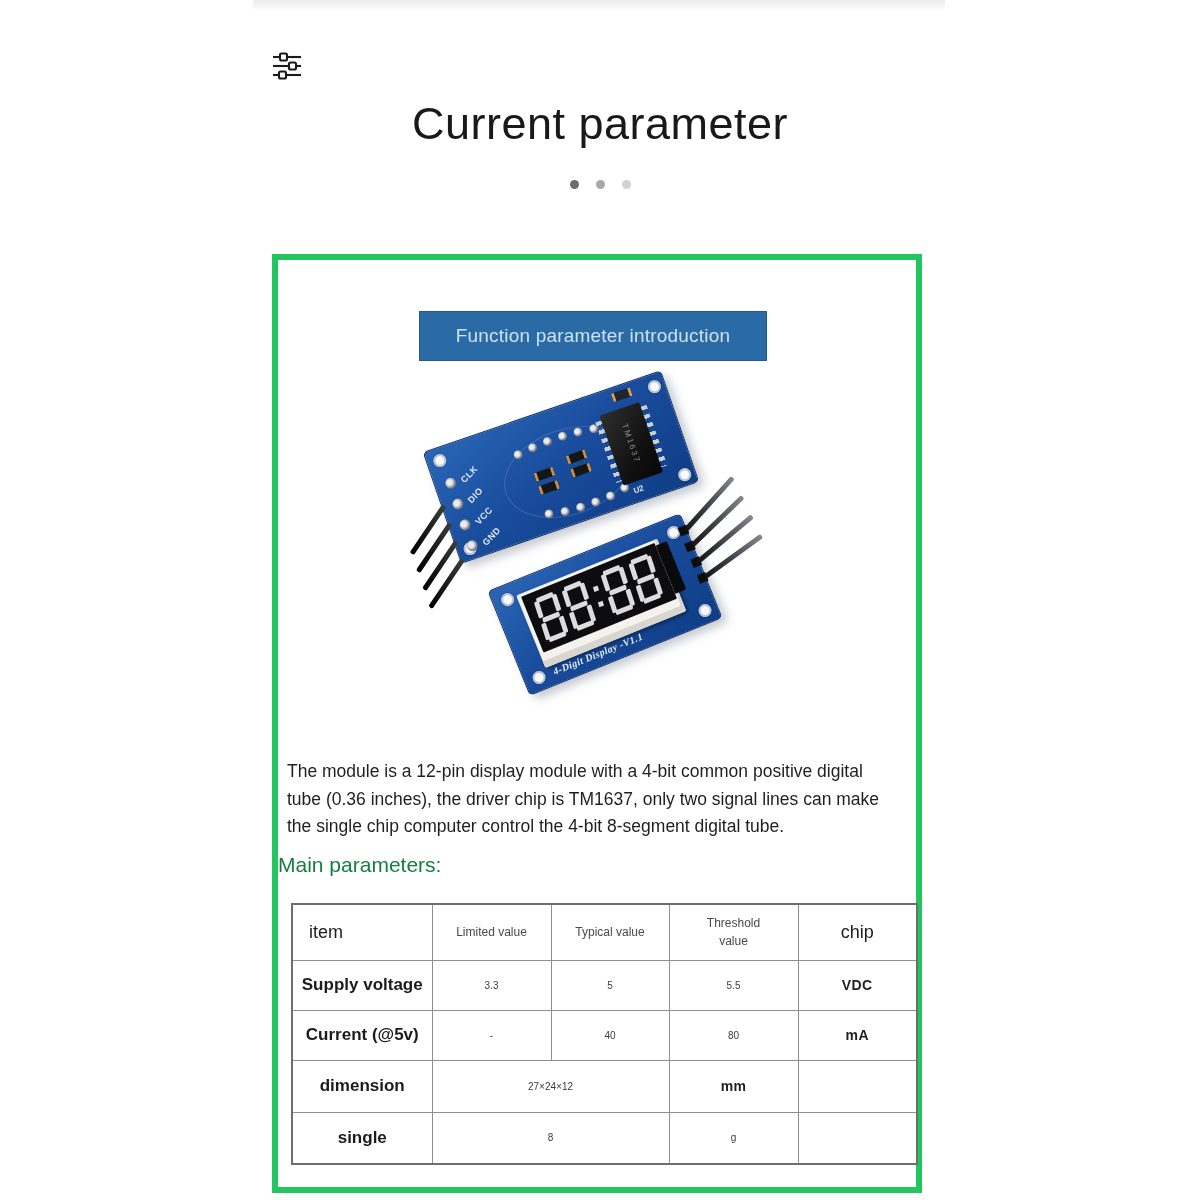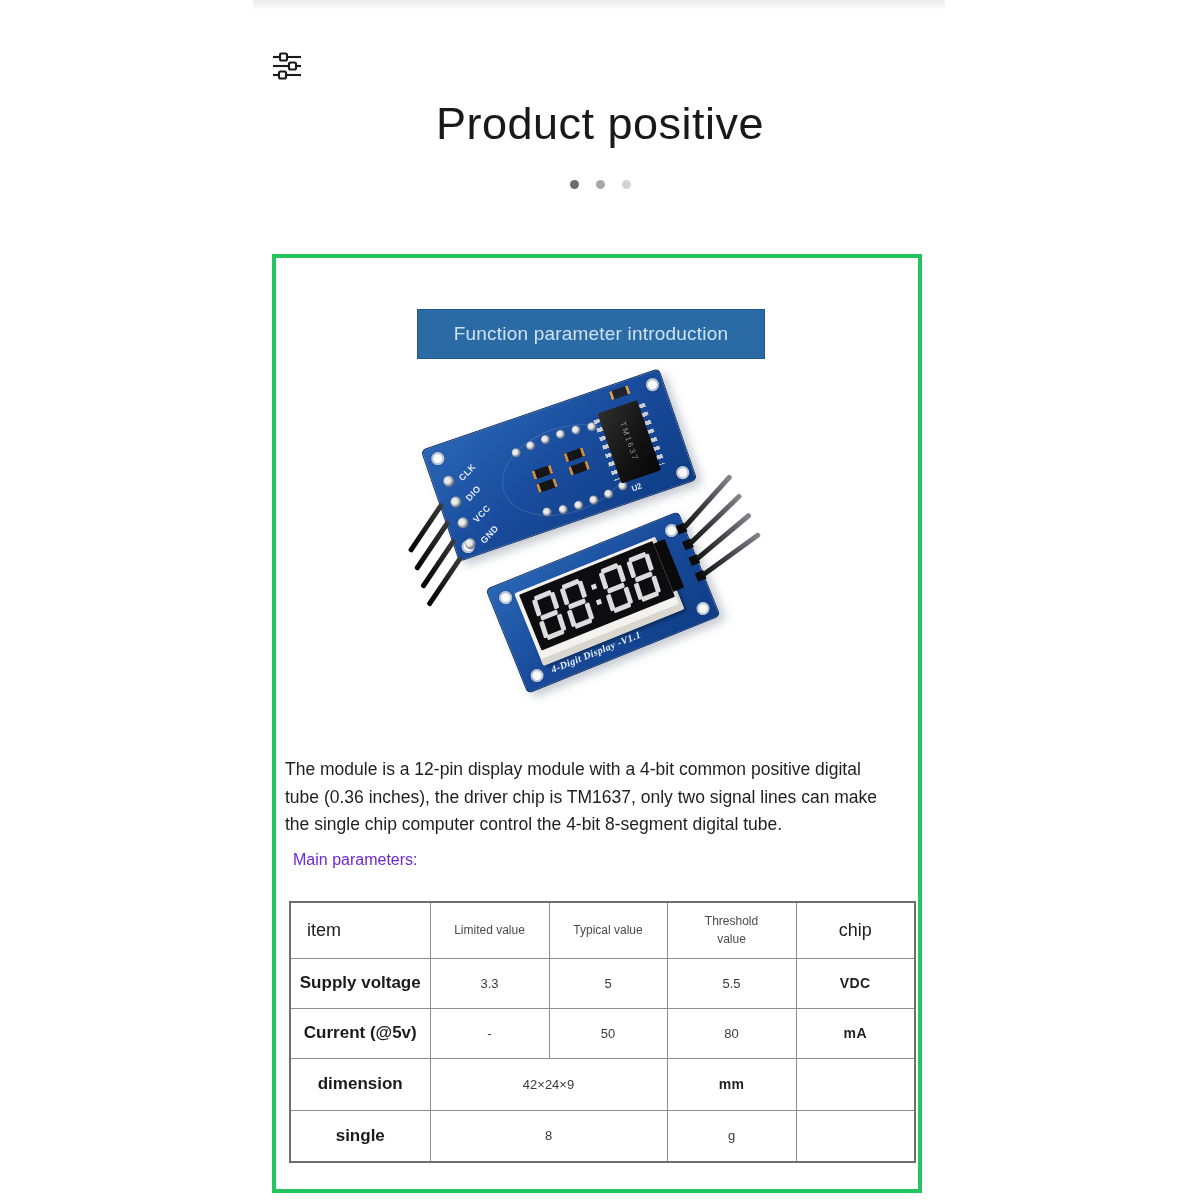--- a/index.html
+++ b/index.html
@@ -19,21 +19,21 @@
 
   
   .dots{position:absolute;left:0;top:180px;width:1200px;display:flex;justify-content:center;gap:17px;}
   .dot{width:9px;height:9px;border-radius:50%;}
   .dot:nth-child(1){background:#6b6b6b;}
   .dot:nth-child(2){background:#a8a8a8;}
   .dot:nth-child(3){background:#d2d2d2;}
 
   
   .panel{position:absolute;left:272px;top:254px;width:650px;height:939px;box-sizing:border-box;
-         border:4px solid #22c55e;background:#fff;}
+         border:6px solid #22c55e;background:#fff;}
 
   .banner{position:absolute;left:141px;top:51px;width:348px;height:50px;box-sizing:border-box;
           background:#2a6ba6;border:1px solid #1f5a92;display:flex;align-items:center;justify-content:center;
           color:#cfe2f3;font-size:19px;letter-spacing:.2px;}
 
   
   .pcb{position:absolute;border-radius:5px;border:1px solid #0b2e66;box-sizing:border-box;
        background:linear-gradient(155deg,#2a66b5 0%,#1a4d9e 45%,#0f3d86 100%);
        box-shadow:4px 6px 10px rgba(90,100,120,.35);}
   .module-back{left:157px;top:148px;width:252px;height:118px;transform:rotate(-19deg);}
@@ -75,31 +75,31 @@
   .connector{position:absolute;right:-8px;top:6px;width:12px;height:52px;background:#0a0a0a;border-radius:1px;}
   .fpin-base{position:absolute;width:9px;height:9px;background:#0c0c0c;}
   .fpin{position:absolute;width:70px;height:4.5px;border-radius:2px;
         background:linear-gradient(90deg,#141414 0%,#3f4248 45%,#84888f 100%);
         transform-origin:0 50%;}
   .silkscreen{position:absolute;left:30px;top:93px;width:170px;font-family:"Liberation Serif",serif;
               font-weight:bold;font-style:italic;font-size:10px;color:#e4eaf4;letter-spacing:.4px;}
 
   
   .desc{position:absolute;left:9px;top:498px;width:636px;font-size:17.5px;line-height:27.5px;color:#1f1f1f;}
-  .main-params{position:absolute;left:17px;top:593px;font-size:16px;color:#6d28d9;}
+  .main-params{position:absolute;left:0;top:593px;font-size:21px;color:#15803d;}
 
   table.params{position:absolute;left:13px;top:643px;border-collapse:collapse;table-layout:fixed;
                width:625px;}
   table.params th, table.params td{border:1px solid #8f8f8f;text-align:center;padding:0;}
   table.params{border:2px solid #6e6e6e;}
   th.big{font-size:18px;font-weight:400;color:#1d1d1d;}
   th.big.left, td.item{text-align:left;padding-left:16px;margin-top:22px;}
   th.small{font-size:12px;font-weight:400;color:#4a4a4a;white-space:pre-line;line-height:1.55;}
   td.item{font-size:17px;color:#1b1b1b;font-weight:bold;}
-  td.val{font-size:13px;color:#3a3a3a;}
+  td.val{font-size:10px;color:#3a3a3a;}
   td.unit{font-size:14px;font-weight:700;color:#1f1f1f;letter-spacing:.4px;}
   tr.hrow{height:56px;} tr.r1{height:50px;} tr.r2{height:50px;} tr.r3{height:52px;} tr.r4{height:52px;}
 </style>
 </head>
 <body>
 
 <div class="page">
 
   <div class="top-strip"></div>
 
@@ -107,21 +107,21 @@
     <g stroke="#1a1a1a" stroke-width="2.1" fill="#ffffff">
       <line x1="1" y1="7" x2="29" y2="7"></line>
       <line x1="1" y1="16" x2="29" y2="16"></line>
       <line x1="1" y1="25" x2="29" y2="25"></line>
       <rect x="8" y="3.5" width="7" height="7" rx="1.5"></rect>
       <rect x="17" y="12.5" width="7" height="7" rx="1.5"></rect>
       <rect x="7" y="21.5" width="7" height="7" rx="1.5"></rect>
     </g>
   </svg>
 
-  <div class="page-title">Product positive</div>
+  <div class="page-title">Current parameter</div>
 
   <div class="dots">
     <span class="dot"></span>
     <span class="dot"></span>
     <span class="dot"></span>
   </div>
 
   <div class="panel">
 
     <div class="banner">Function parameter introduction</div>
@@ -247,27 +247,27 @@
         <tr class="r1">
           <td class="item">Supply voltage</td>
           <td class="val">3.3</td>
           <td class="val">5</td>
           <td class="val">5.5</td>
           <td class="unit">VDC</td>
         </tr>
         <tr class="r2">
           <td class="item">Current (@5v)</td>
           <td class="val">-</td>
-          <td class="val">50</td>
+          <td class="val">40</td>
           <td class="val">80</td>
           <td class="unit">mA</td>
         </tr>
         <tr class="r3">
           <td class="item">dimension</td>
-          <td class="val" colspan="2">42×24×9</td>
+          <td class="val" colspan="2">27×24×12</td>
           <td class="unit">mm</td>
           <td class="val"></td>
         </tr>
         <tr class="r4">
           <td class="item">single</td>
           <td class="val" colspan="2">8</td>
           <td class="val">g</td>
           <td class="val"></td>
         </tr>
       </tbody>

